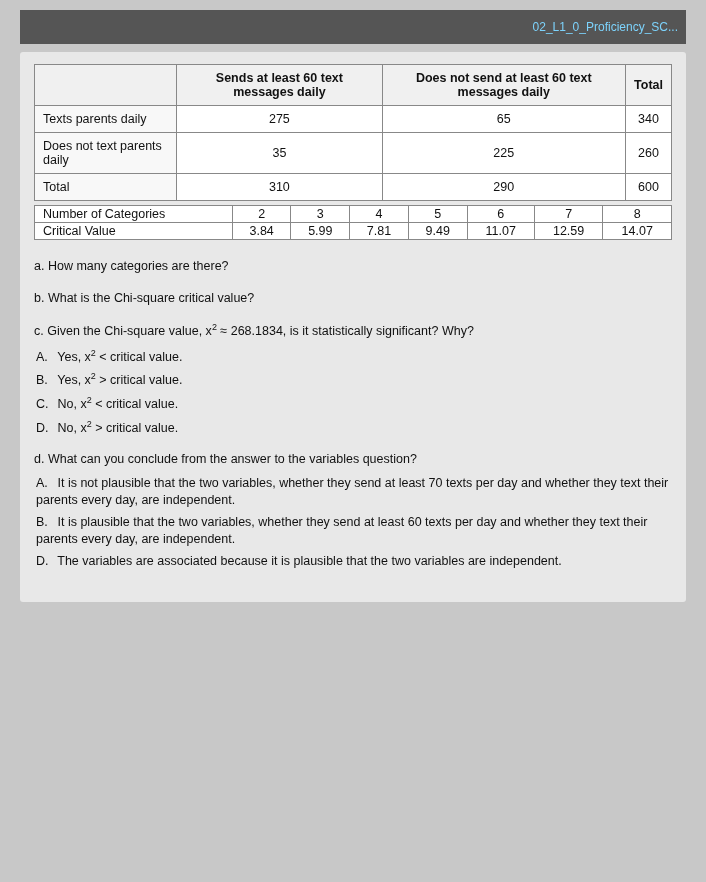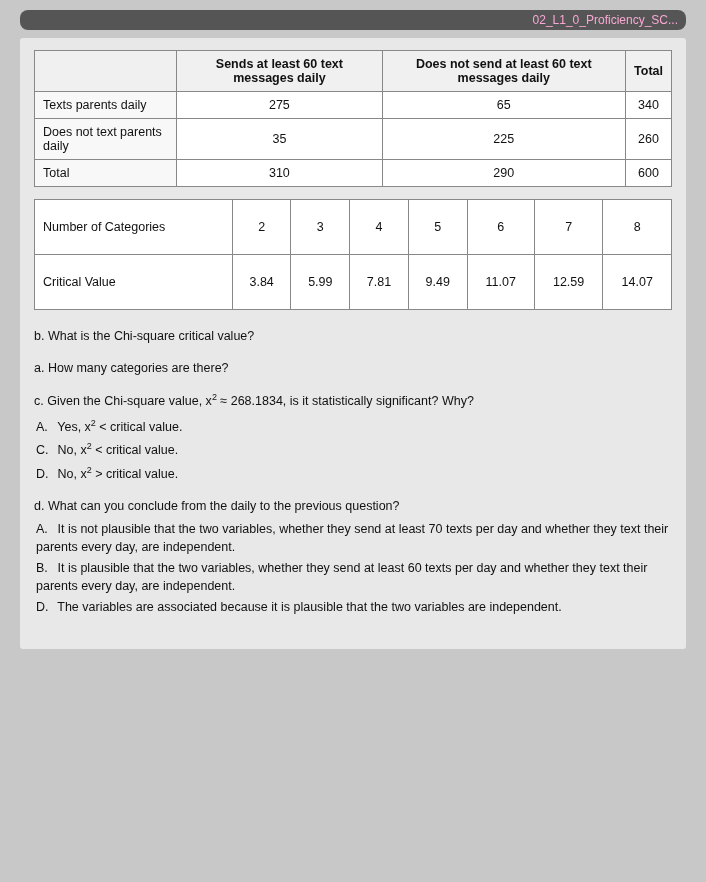--- a/index.html
+++ b/index.html
@@ -8,39 +8,39 @@
       font-family: Arial, sans-serif;
       font-size: 13px;
       color: #111;
       width: 706px;
       min-height: 882px;
       padding: 10px 20px 20px 20px;
     }
 
     .top-bar {
       background: #555;
-      color: #f9a8d4;
+      color: #7dd3fc;
       font-size: 12px;
-      padding: 3px 8px;
+      padding: 10px 8px;
       margin-bottom: 8px;
       text-align: right;
-      border-radius: 8px;
+      border-radius: 0;
     }
 
     .content-area {
       background: #e8e8e8;
       padding: 12px 14px;
       border-radius: 3px;
     }
 
     
     .main-table {
       width: 100%;
       border-collapse: collapse;
-      margin-bottom: 12px;
+      margin-bottom: 4px;
       background: white;
     }
     .main-table th, .main-table td {
       border: 1px solid #888;
       padding: 6px 8px;
       text-align: center;
       vertical-align: middle;
       font-size: 12.5px;
     }
     .main-table th {
@@ -62,21 +62,21 @@
       font-size: 13px;
       padding: 3px 0;
     }
     .chi-table {
       width: 100%;
       border-collapse: collapse;
       background: white;
     }
     .chi-table th, .chi-table td {
       border: 1px solid #888;
-      padding: 20px 8px;
+      padding: 1px 8px;
       text-align: center;
       font-size: 12.5px;
     }
     .chi-table td.label-cell {
       text-align: left;
     }
 
     
     .questions {
       padding: 6px 0;
@@ -168,47 +168,51 @@
           <td>12.59</td>
           <td>14.07</td>
         </tr>
       </tbody>
     </table>
   </div>
 
   <div class="questions">
 
     <div class="question">
+      <div class="question-label">a. How many categories are there?</div>
+    </div>
+
+    <div class="question">
       <div class="question-label">b. What is the Chi-square critical value?</div>
-    </div>
-
-    <div class="question">
-      <div class="question-label">a. How many categories are there?</div>
     </div>
 
     <div class="question">
       <div class="question-label">c. Given the Chi-square value, x<sup>2</sup> ≈ 268.1834, is it statistically significant? Why?</div>
       <div class="options">
         <div class="option">
           <span class="option-letter">A.</span>
           <span>Yes, x<sup>2</sup> &lt; critical value.</span>
         </div>
         <div class="option">
+          <span class="option-letter">B.</span>
+          <span>Yes, x<sup>2</sup> &gt; critical value.</span>
+        </div>
+        <div class="option">
           <span class="option-letter">C.</span>
           <span>No, x<sup>2</sup> &lt; critical value.</span>
         </div>
         <div class="option">
           <span class="option-letter">D.</span>
           <span>No, x<sup>2</sup> &gt; critical value.</span>
         </div>
       </div>
     </div>
 
     <div class="question">
-      <div class="question-label">d. What can you conclude from the daily to the previous question?</div>
+      <div class="question-label">d. What can you conclude from the answer to the variables question?</div>
       <div class="options">
         <div class="option">
           <span class="option-letter">A.</span>
           <span>It is not plausible that the two variables, whether they send at least 70 texts per day and whether they text their parents every day, are independent.</span>
         </div>
         <div class="option">
           <span class="option-letter">B.</span>
           <span>It is plausible that the two variables, whether they send at least 60 texts per day and whether they text their parents every day, are independent.</span>
         </div>
         <div class="option">

